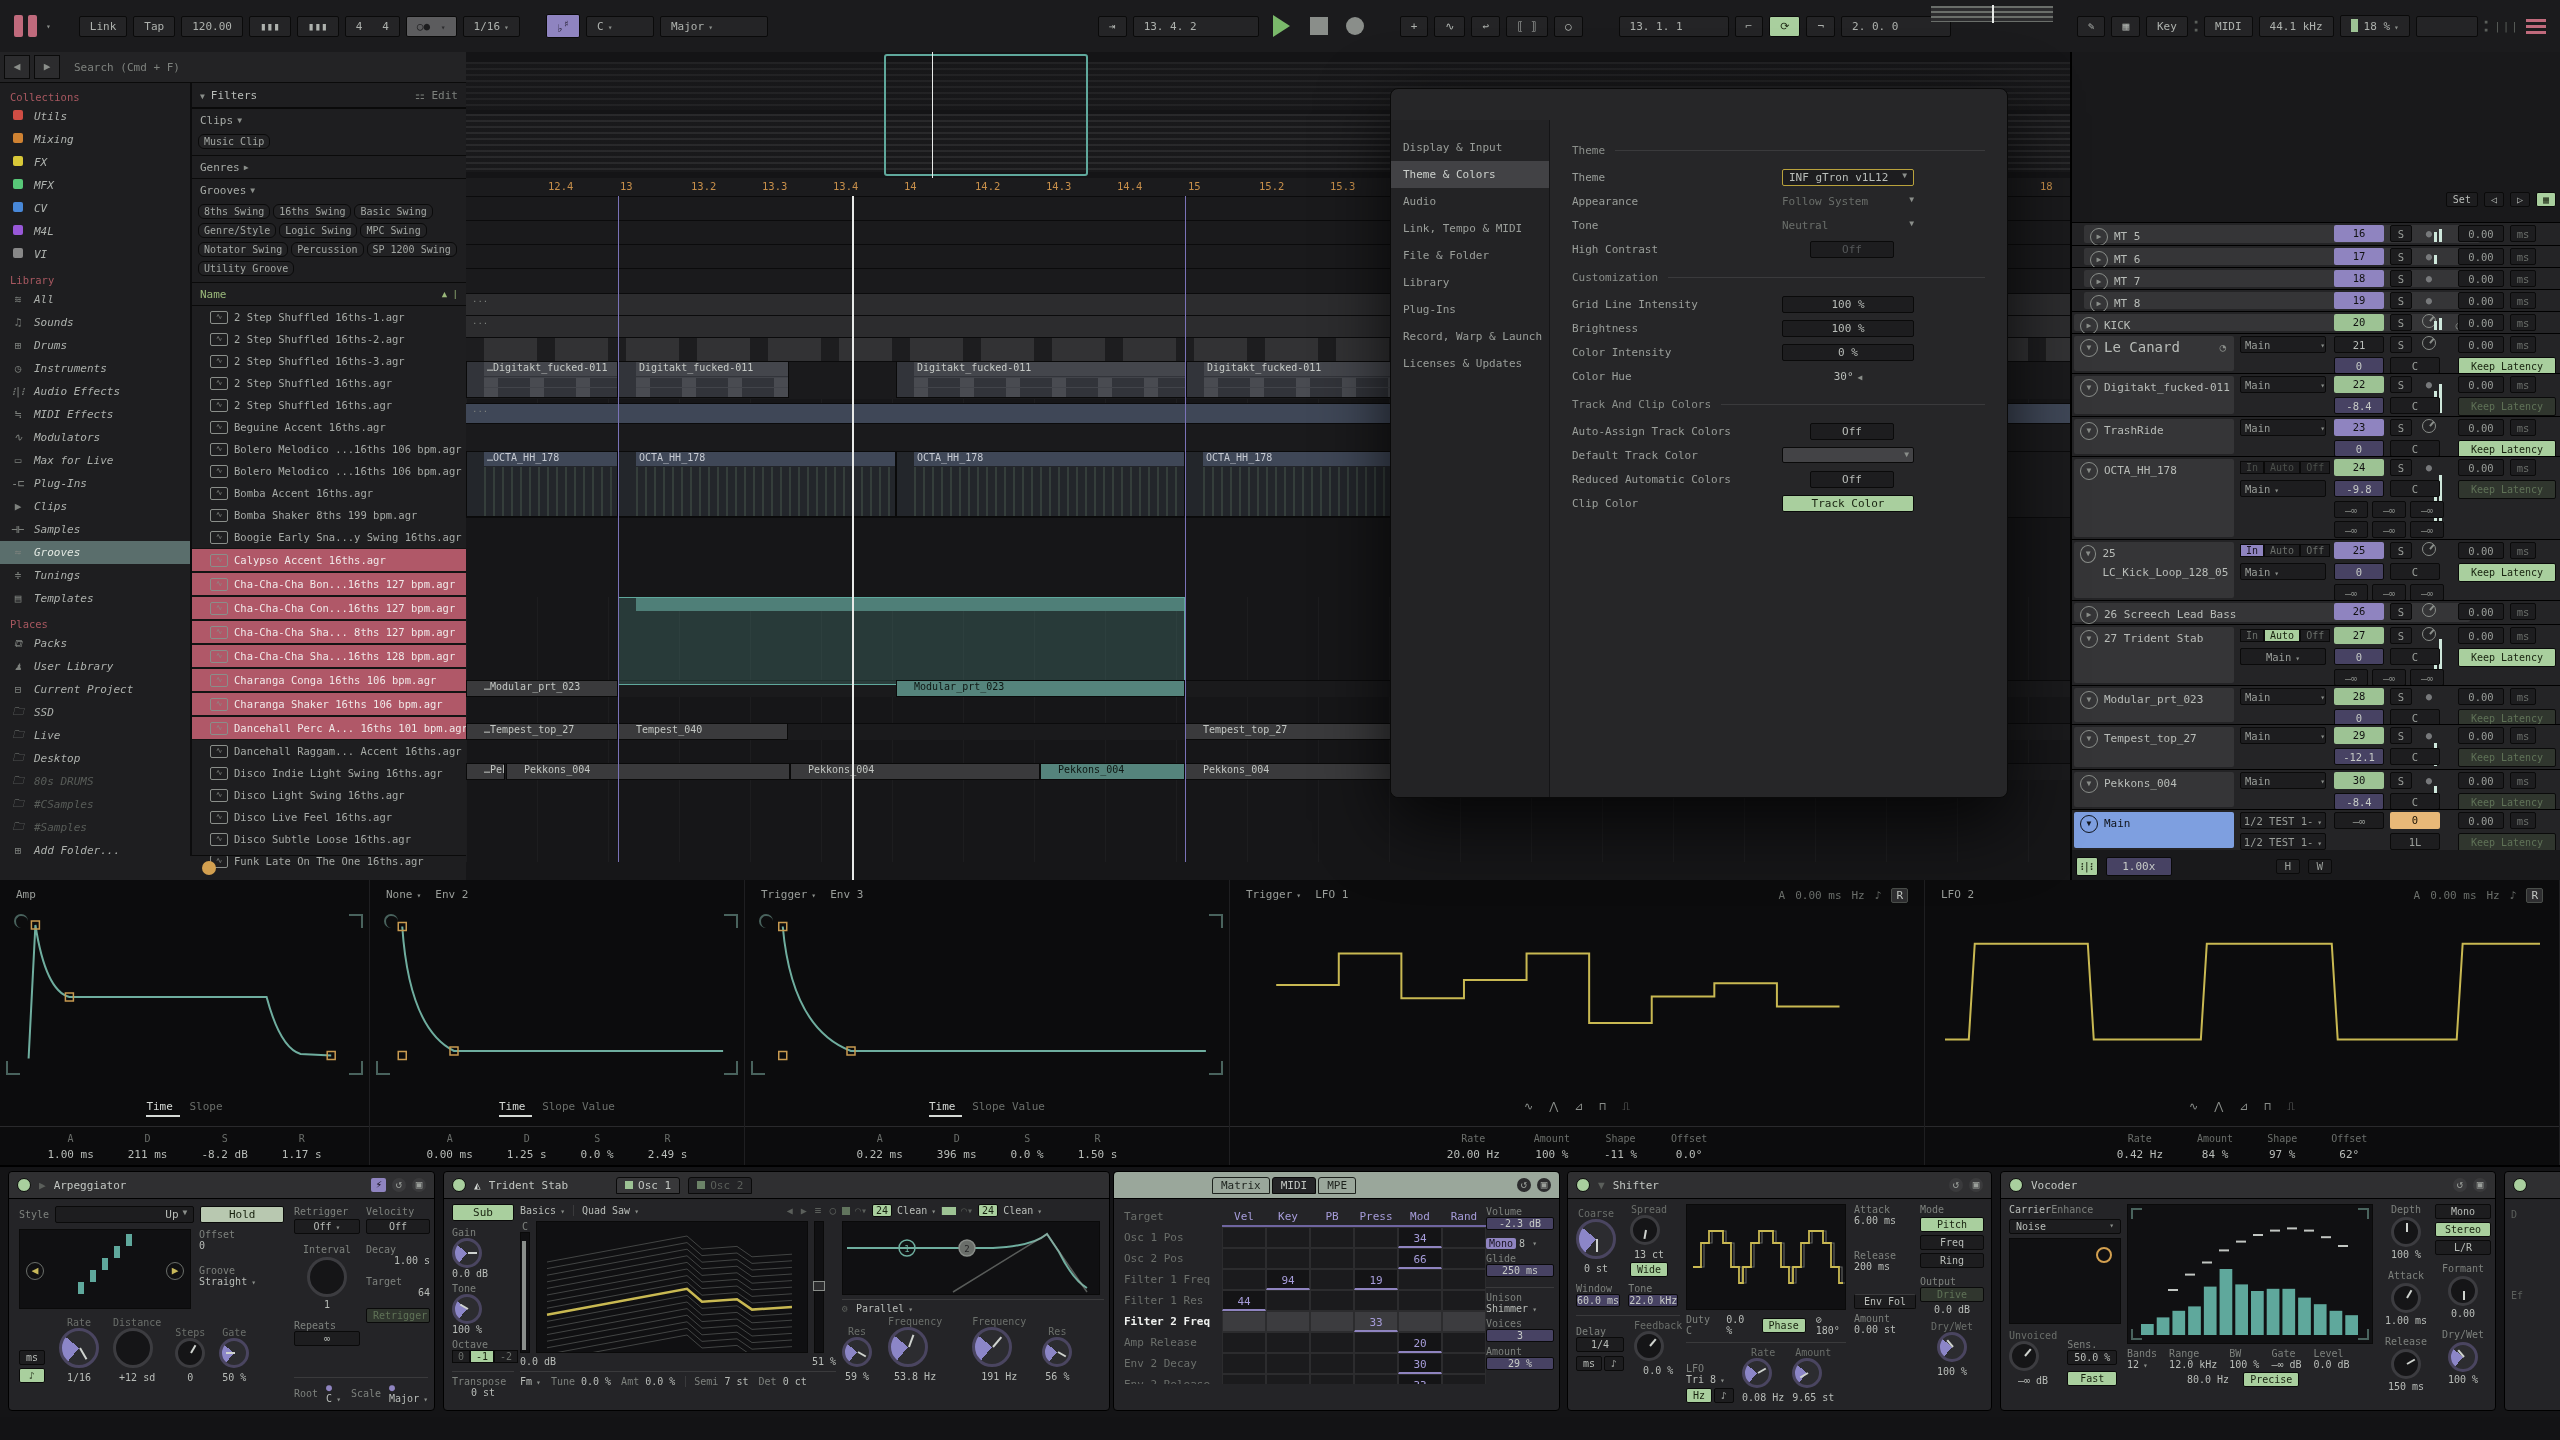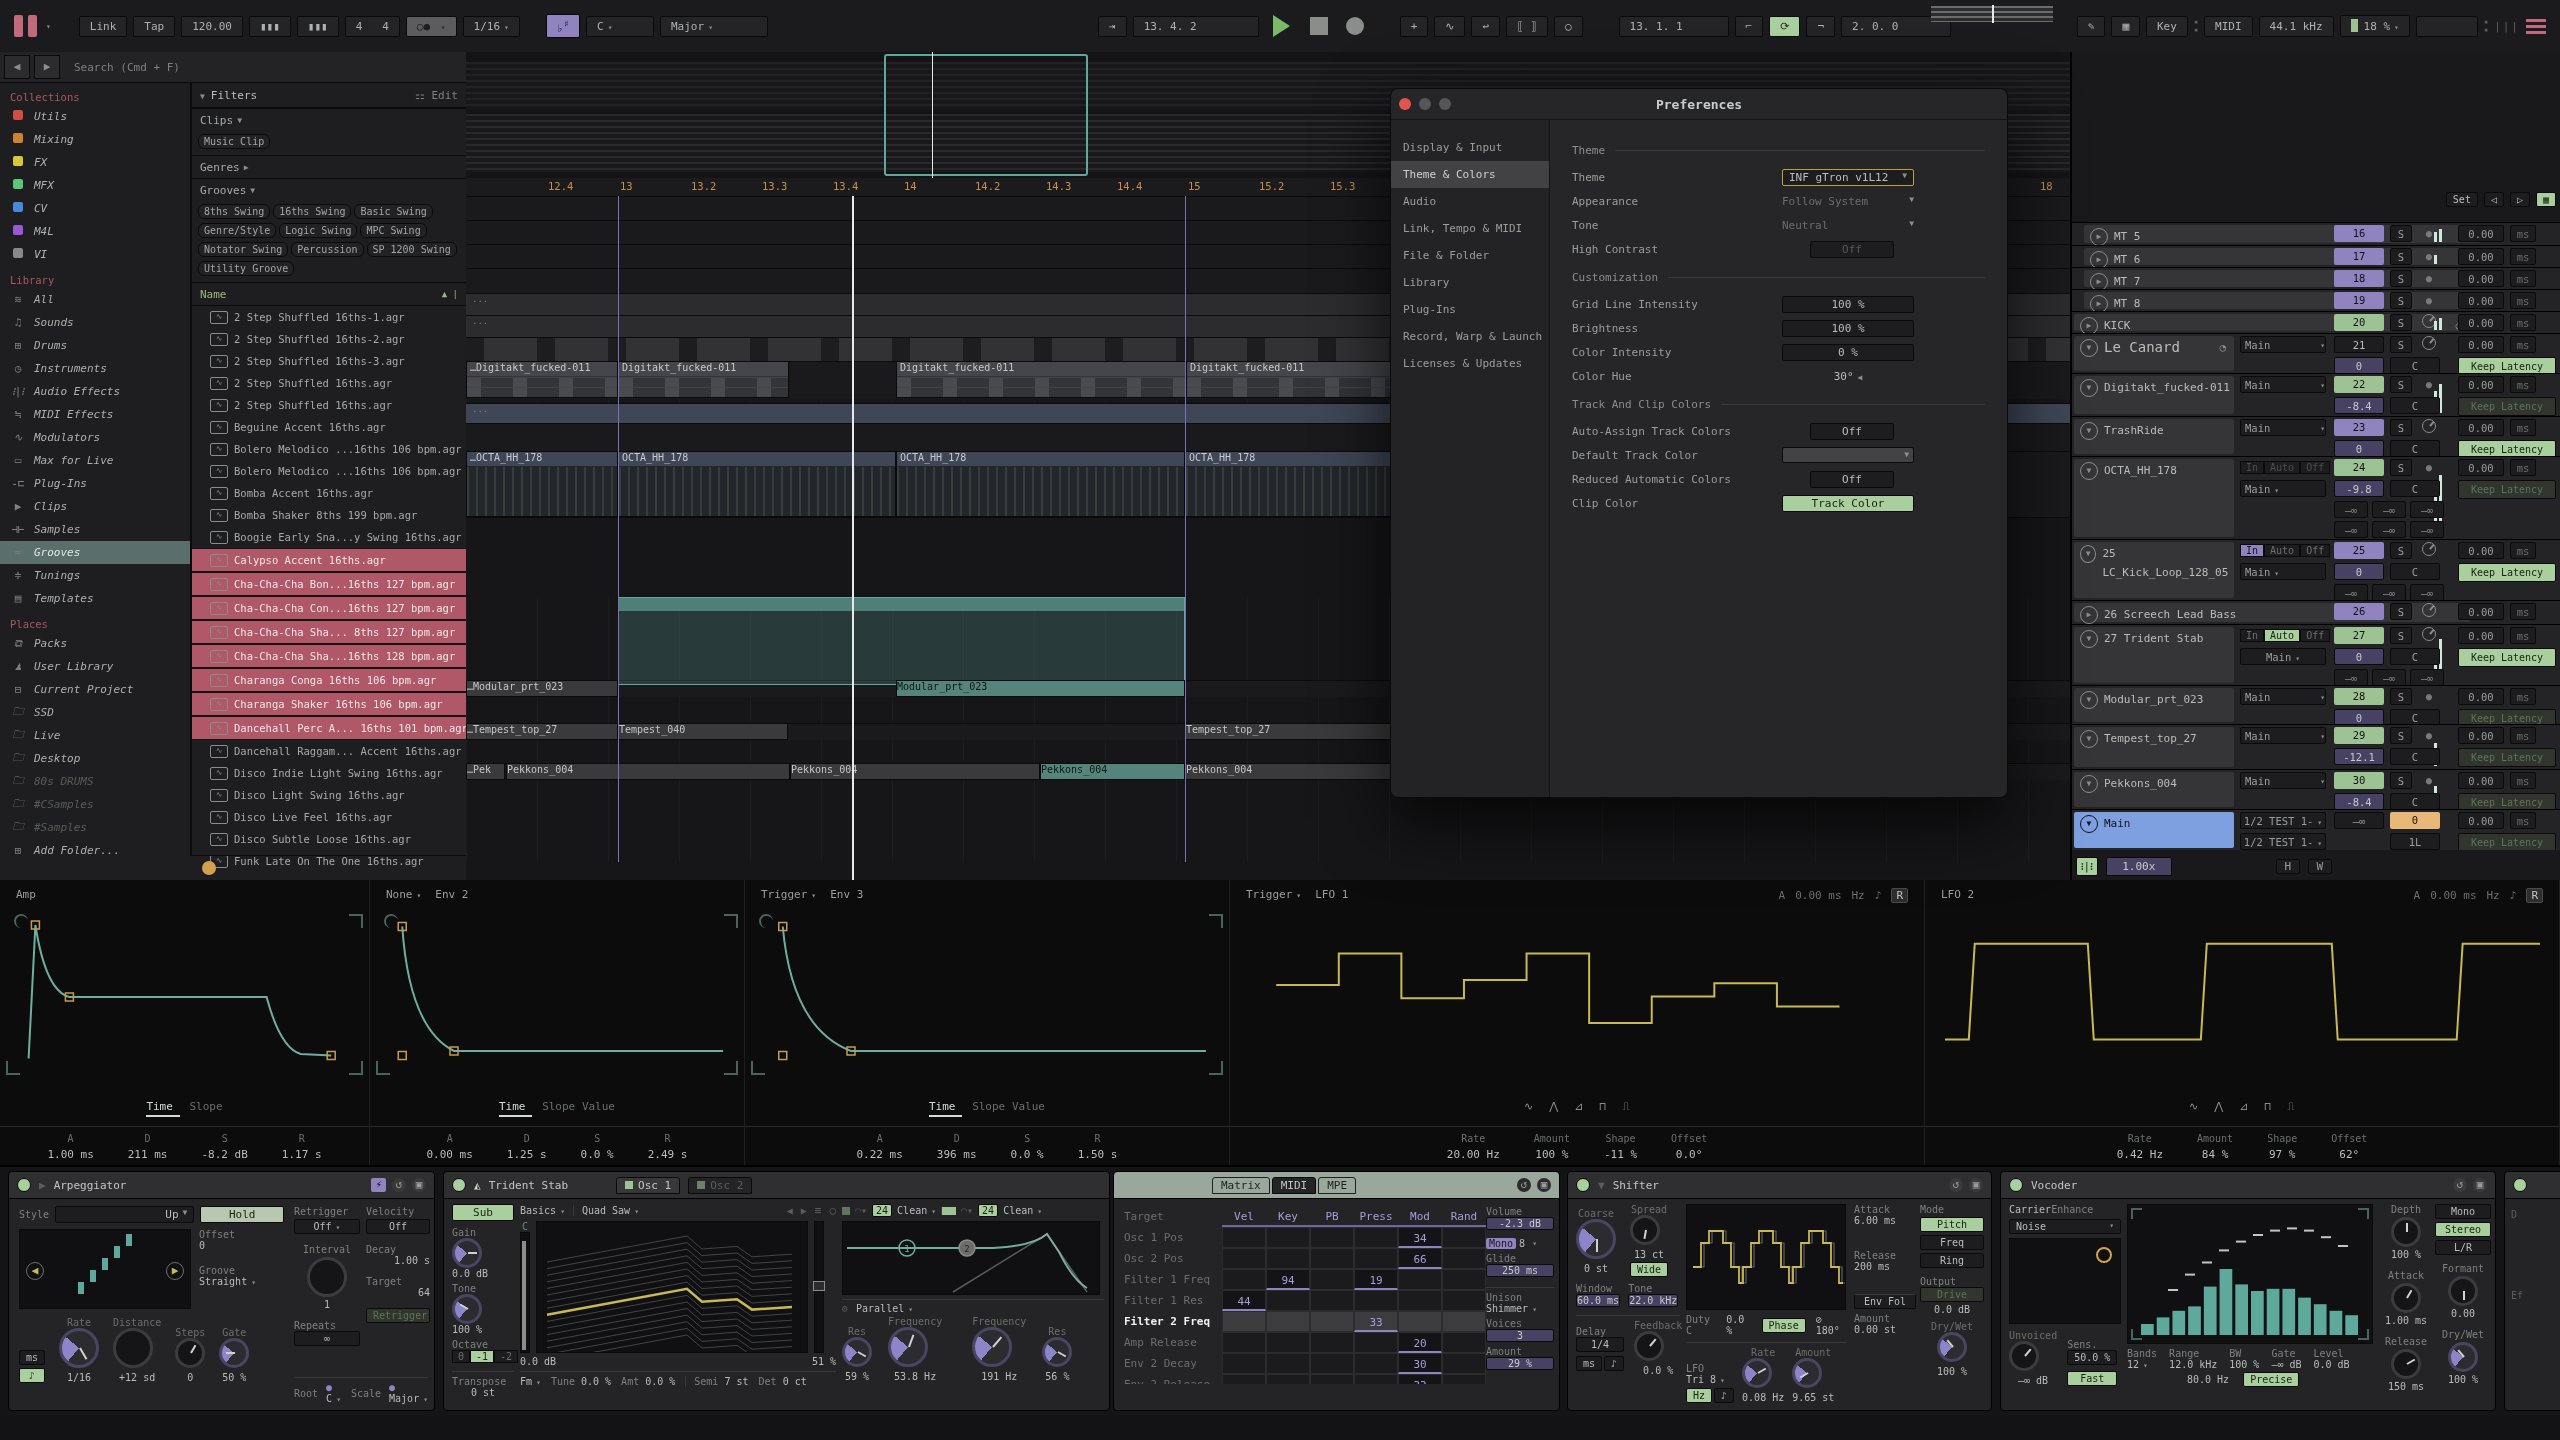--- a/index.html
+++ b/index.html
@@ -58,21 +58,21 @@
   #arrange{left:466px;top:52px;width:1604px;height:828px;background:#161618;overflow:hidden;}
   #overview{position:absolute;left:0;top:0;width:1604px;height:126px;background:#141416;border-bottom:1px solid #000;}
   .ovband{position:absolute;left:0;width:1604px;background:repeating-linear-gradient(180deg,#2e2e30 0 2px,#1a1a1c 2px 6px);opacity:.55;}
   #ovbox{position:absolute;border:2px solid #5fa89c;border-radius:3px;}
   #ruler{position:absolute;left:0;top:126px;width:1604px;height:18px;background:#1b1b1d;border-bottom:1px solid #000;color:#c78f4a;font-size:10.5px;}
   #ruler span{position:absolute;top:2px;}
   #lanes{position:absolute;left:0;top:144px;width:1604px;height:666px;
          background:repeating-linear-gradient(90deg,#1d1d1f 0 1px,transparent 1px 71px);}
   .lane{position:absolute;left:0;width:1604px;border-top:1px solid #0b0b0c;box-sizing:border-box;}
   .clip{position:absolute;box-sizing:border-box;border:1px solid #0a0a0a;font-size:10px;color:#c2c6c2;
-        overflow:hidden;white-space:nowrap;padding-left:0;}
+        overflow:hidden;white-space:nowrap;padding-left:17px;}
   #timeruler{position:absolute;left:0;top:810px;width:1604px;height:18px;background:#1b1b1d;border-top:1px solid #000;color:#8a8e8a;font-size:10px;}
   #timeruler span{position:absolute;top:2px;}
   
   #trackheads{left:2070px;top:52px;width:490px;height:828px;background:#19191b;border-left:2px solid #000;}
   .trow{position:absolute;left:0;width:490px;background:#242426;border-top:1px solid #000;box-sizing:border-box;overflow:hidden;}
   .trow .namebox{position:absolute;left:2px;top:2px;bottom:2px;width:410px;background:#353537;border-radius:2px;display:flex;align-items:flex-start;padding-top:2px;}
   .tkn{position:absolute;height:17px;font-size:10.5px;line-height:17px;}
   .numbadge{text-align:center;border-radius:2px;color:#111;}
   .numbadge.purple{background:#8f84c0;}
   .numbadge.green{background:#9dc394;}
@@ -1634,26 +1634,20 @@
       </span>
     <span style="width:26px;height:16px;margin-left:76px;background:repeating-linear-gradient(180deg,#5fa89c 0 2px,#2c2c2e 2px 5px);"></span>
     <span style="width:24px;height:18px;background:#c06a7c;color:#fff;text-align:center;line-height:18px;margin-left:10px;border-radius:2px;">▲</span>
     <span style="margin-left:10px;color:#c2c6c2;">27-Trident Stab</span>
     <span style="width:200px;height:18px;margin-left:12px;border:2px solid #5fa89c;border-radius:3px;background:repeating-linear-gradient(90deg,#3a3a3c 0 6px,#242426 6px 14px);"></span>
     <span class="dim" style="margin-left:26px;letter-spacing:1px;">ılıl</span>
     <span class="caret">▾</span>
   </div>
 
   <div id="prefs" class="abs">
-    <div class="titlebar">
-      <span class="tl" style="background:#e0564f;"></span>
-      <span class="tl" style="background:#55555a;"></span>
-      <span class="tl" style="background:#55555a;"></span>
-      <span class="ptitle">Preferences</span>
-    </div>
     <div id="pnav">
         <div class="pnavitem">Display &amp; Input</div>
         <div class="pnavitem sel">Theme &amp; Colors</div>
         <div class="pnavitem">Audio</div>
         <div class="pnavitem">Link, Tempo &amp; MIDI</div>
         <div class="pnavitem">File &amp; Folder</div>
         <div class="pnavitem">Library</div>
         <div class="pnavitem">Plug-Ins</div>
         <div class="pnavitem">Record, Warp &amp; Launch</div>
         <div class="pnavitem">Licenses &amp; Updates</div>

